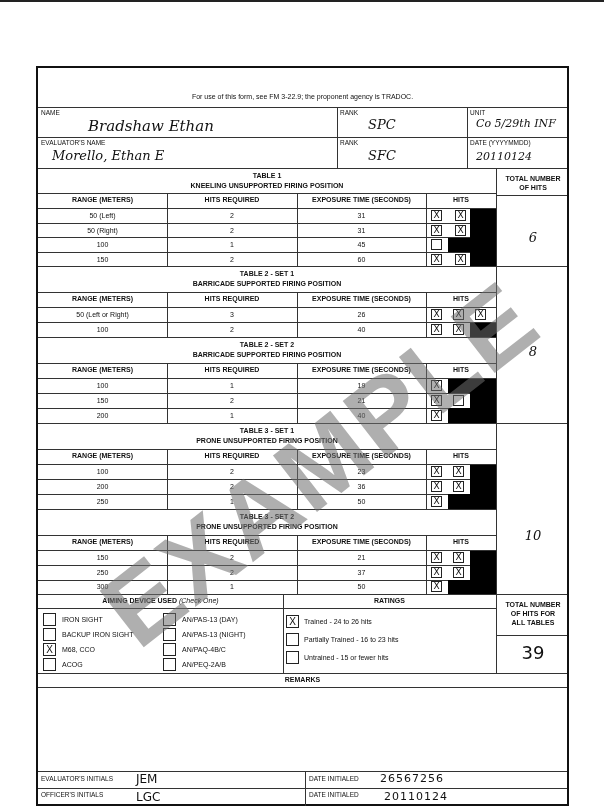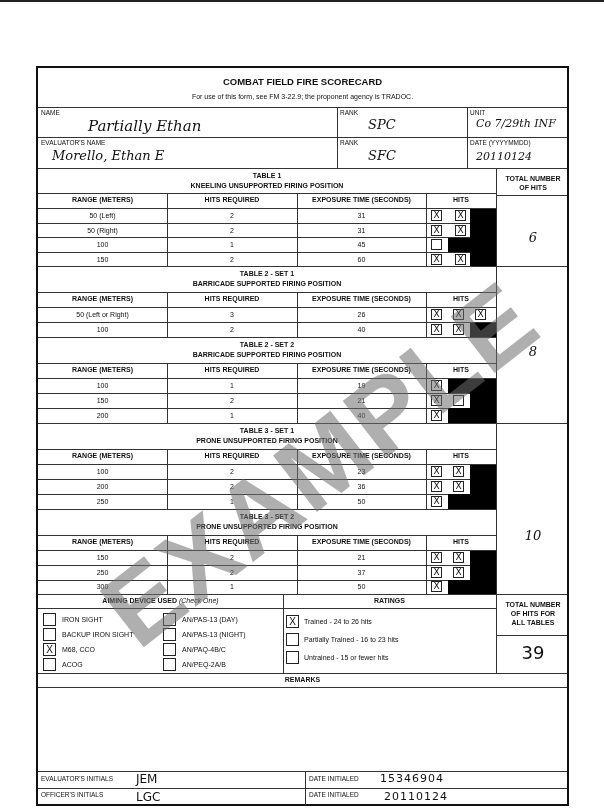--- a/index.html
+++ b/index.html
@@ -25,32 +25,31 @@
   .opt { position: absolute; font-size: 7px; }
   .watermark { position: absolute; left: 60px; top: 405px; width: 520px; text-align: center; font-family: "Liberation Sans", sans-serif; font-weight: bold; font-size: 104px; color: rgba(110,110,110,0.55); transform: rotate(-38deg); transform-origin: center center; letter-spacing: 2px; pointer-events: none; }
 </style>
 </head>
 <body>
 
 <div class="topline"></div>
 
 <div class="form">
 
-  <div class="title" style="top:8px;">COMBAT FIELD FIRE SCORECARD</div>
   <div class="subtitle" style="top:25px;">For use of this form, see FM 3-22.9; the proponent agency is TRADOC.</div>
   <div class="hl" style="left:0; right:0; top:39px;"></div>
 
   <div class="vl" style="left:299px; top:39px; height:61px;"></div>
   <div class="vl" style="left:429px; top:39px; height:61px;"></div>
   <div class="lbl" style="left:3px; top:41px;">NAME</div>
-  <div class="hw" style="left:50px; top:49px; font-size:15px;">Partially Ethan</div>
+  <div class="hw" style="left:50px; top:49px; font-size:15px;">Bradshaw Ethan</div>
   <div class="lbl" style="left:302px; top:41px;">RANK</div>
   <div class="hw" style="left:330px; top:49px;">SPC</div>
   <div class="lbl" style="left:432px; top:41px;">UNIT</div>
-  <div class="hw" style="left:438px; top:49px; font-size:11px;">Co 7/29th INF</div>
+  <div class="hw" style="left:438px; top:49px; font-size:11px;">Co 5/29th INF</div>
   <div class="hl" style="left:0; right:0; top:69px;"></div>
 
   <div class="lbl" style="left:3px; top:71px;">EVALUATOR'S NAME</div>
   <div class="hw" style="left:14px; top:80px;">Morello, Ethan E</div>
   <div class="lbl" style="left:302px; top:71px;">RANK</div>
   <div class="hw" style="left:330px; top:80px;text-align:center;">SFC</div>
   <div class="lbl" style="left:432px; top:71px;">DATE (YYYYMMDD)</div>
   <div class="hw" style="left:438px; top:82px; font-size:11px;">20110124</div>
   <div class="hl" style="left:0; right:0; top:100px;"></div>
 
@@ -314,21 +313,21 @@
 
   <div class="abs" style="left:0; width:100%; top:608px; text-align:center; font-size:7px; font-weight:bold;">REMARKS</div>
   <div class="hl" style="left:0; right:0; top:619px;"></div>
   <div class="abs" style="left:0; right:0; top:620px; height:83px;"></div>
   <div class="hl" style="left:0; right:0; top:703px;"></div>
 
   <div class="vl" style="left:267px; top:703px; height:35px;"></div>
   <div class="lbl" style="left:3px; top:707px;">EVALUATOR'S INITIALS</div>
   <div class="hw" style="left:98px; top:704px; font-style:normal; font-family:'DejaVu Sans', sans-serif; font-size:12px;">JEM</div>
   <div class="lbl" style="left:271px; top:707px;">DATE INITIALED</div>
-  <div class="hw" style="left:342px; top:704px; font-style:normal; font-family:'DejaVu Sans', sans-serif; font-size:11px; letter-spacing:1px;">15346904</div>
+  <div class="hw" style="left:342px; top:704px; font-style:normal; font-family:'DejaVu Sans', sans-serif; font-size:11px; letter-spacing:1px;">26567256</div>
   <div class="hl" style="left:0; right:0; top:720px;"></div>
   <div class="lbl" style="left:3px; top:723px;">OFFICER'S INITIALS</div>
   <div class="hw" style="left:98px; top:722px; font-style:normal; font-family:'DejaVu Sans', sans-serif; font-size:12px;">LGC</div>
   <div class="lbl" style="left:271px; top:723px;">DATE INITIALED</div>
   <div class="hw" style="left:346px; top:722px; font-style:normal; font-family:'DejaVu Sans', sans-serif; font-size:11px; letter-spacing:1px;">20110124</div>
 </div>
 
 <div class="watermark">EXAMPLE</div>
 
 </body></html>

